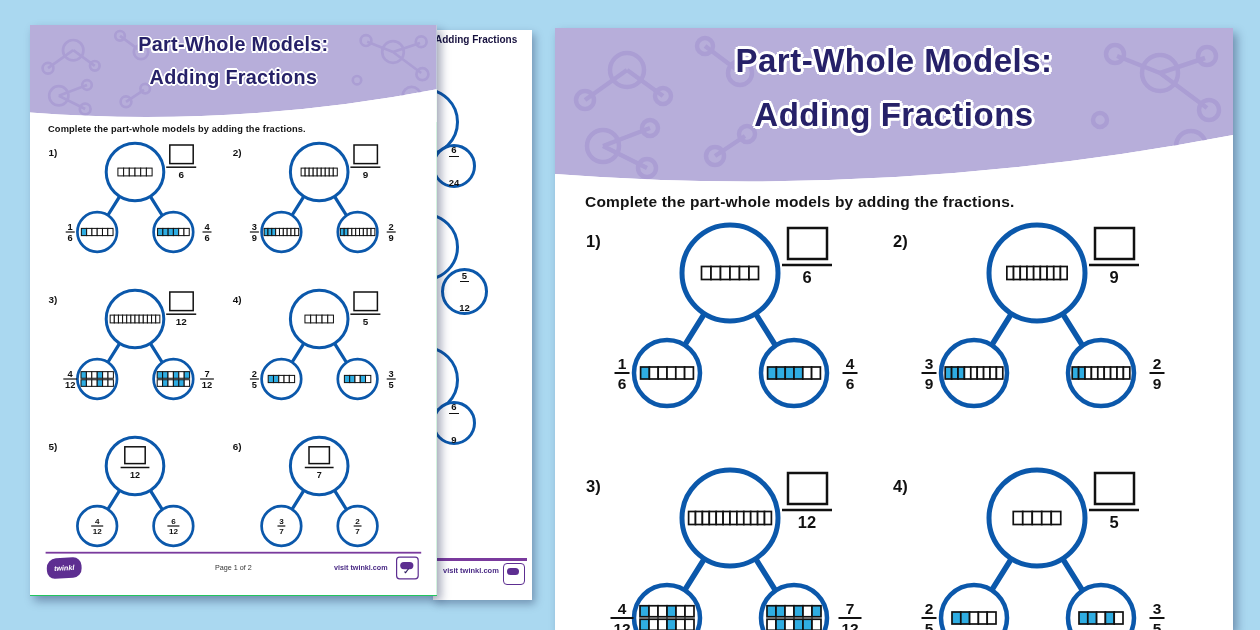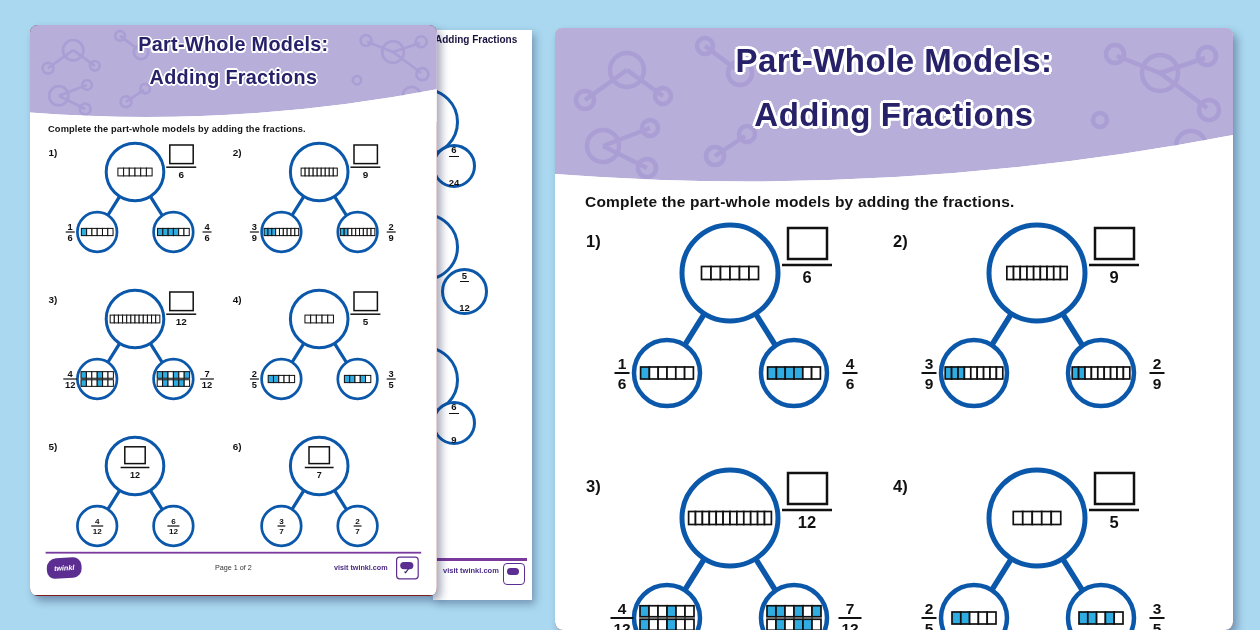--- a/index.html
+++ b/index.html
@@ -2,22 +2,22 @@
 <html><head>
 <meta charset="utf-8">
 <style>
   html,body{margin:0;padding:0;}
   body{
     width:1260px;height:630px;overflow:hidden;position:relative;
     background:#aad8f0;
     font-family:"Liberation Sans",sans-serif;
   }
   
-  .pagewrap{position:absolute;overflow:hidden;background:#7f1d1d;
-    box-shadow:4px 5px 9px rgba(15,25,70,.38);border-radius:8px;}
+  .pagewrap{position:absolute;overflow:hidden;background:#22c55e;
+    box-shadow:4px 5px 9px rgba(15,25,70,.38);}
   #left-page{left:30px;top:25px;width:407px;height:571px;z-index:3;}
   #right-page{left:555px;top:28px;width:678px;height:602px;z-index:3;}
   #back-page{position:absolute;left:433px;top:30px;width:99px;height:570px;background:#fff;
     z-index:1;box-shadow:3px 4px 8px rgba(15,25,70,.35);overflow:hidden;}
 
   
   .sheet{position:absolute;left:0;top:0;width:678px;height:950px;background:#fff;transform-origin:0 0;}
   .header{position:absolute;left:0;top:0;width:678px;height:162px;}
   .header svg{display:block;}
   .title{position:absolute;width:100%;text-align:center;font-weight:bold;color:#262168;

